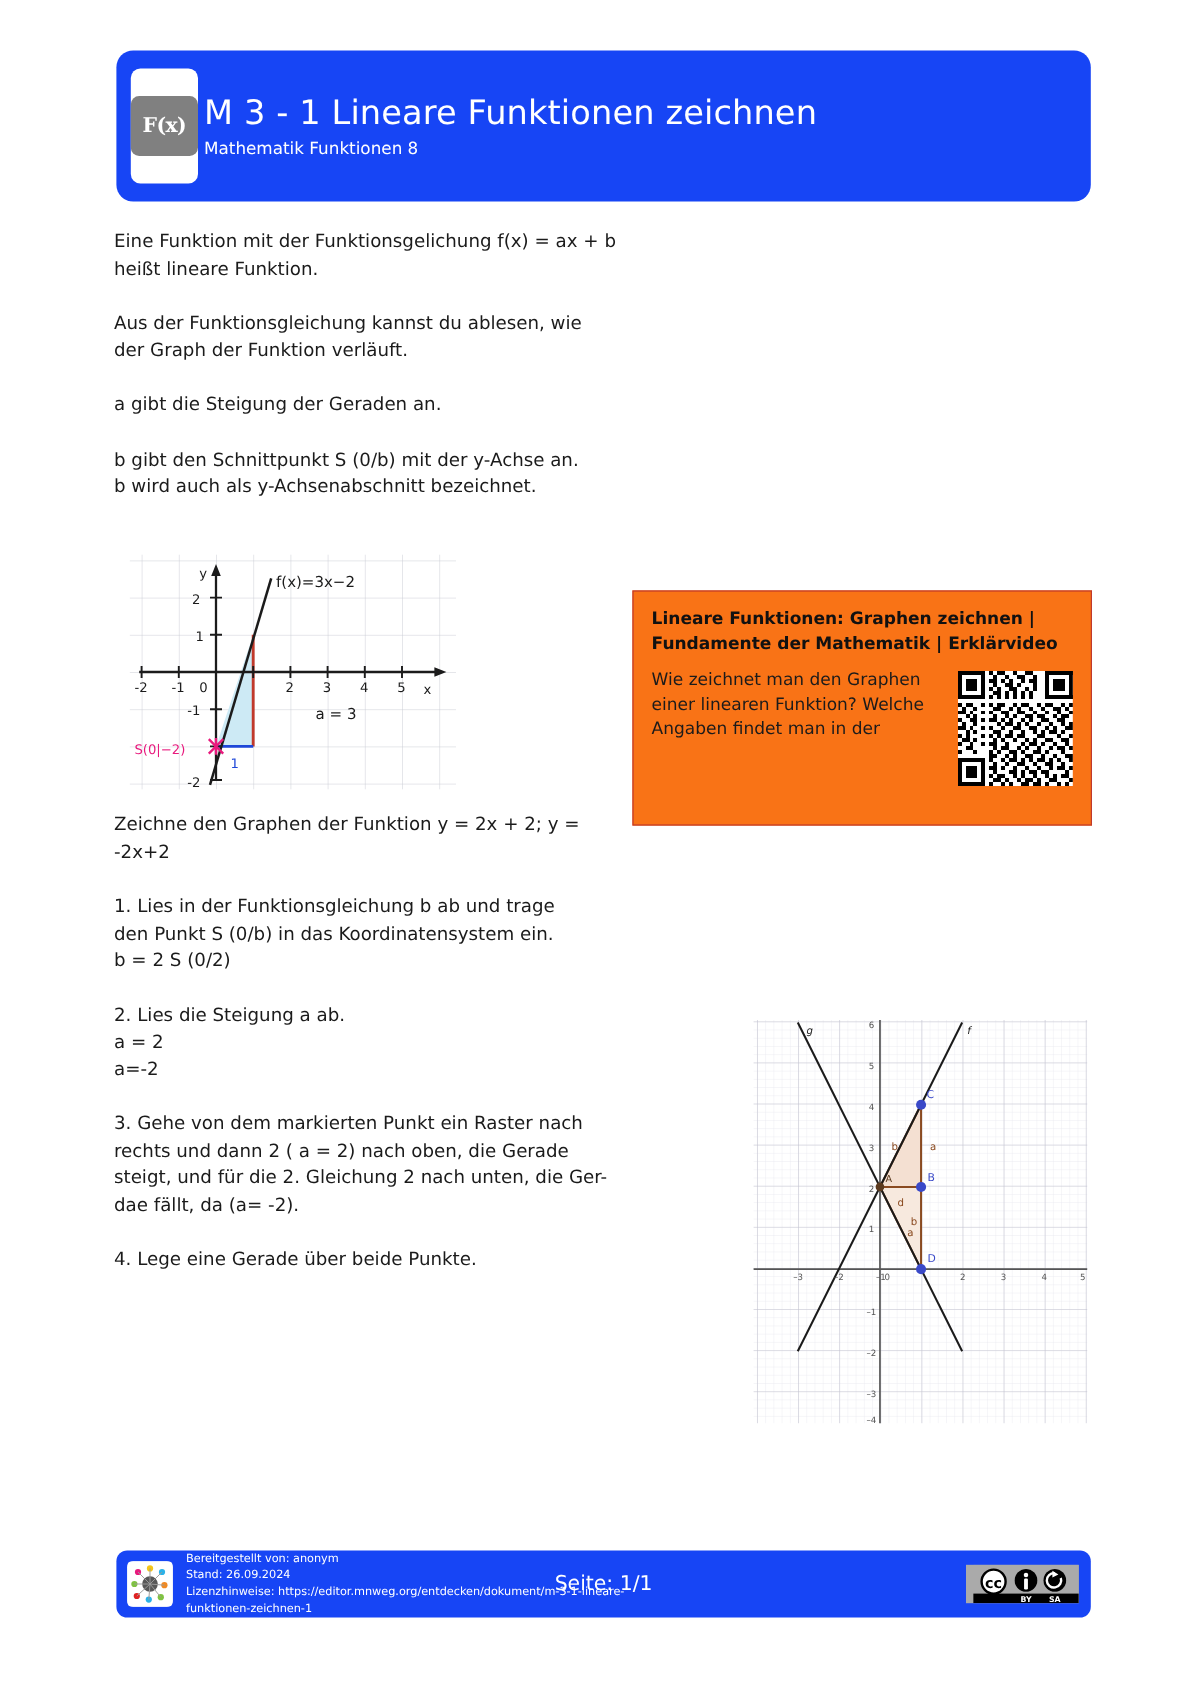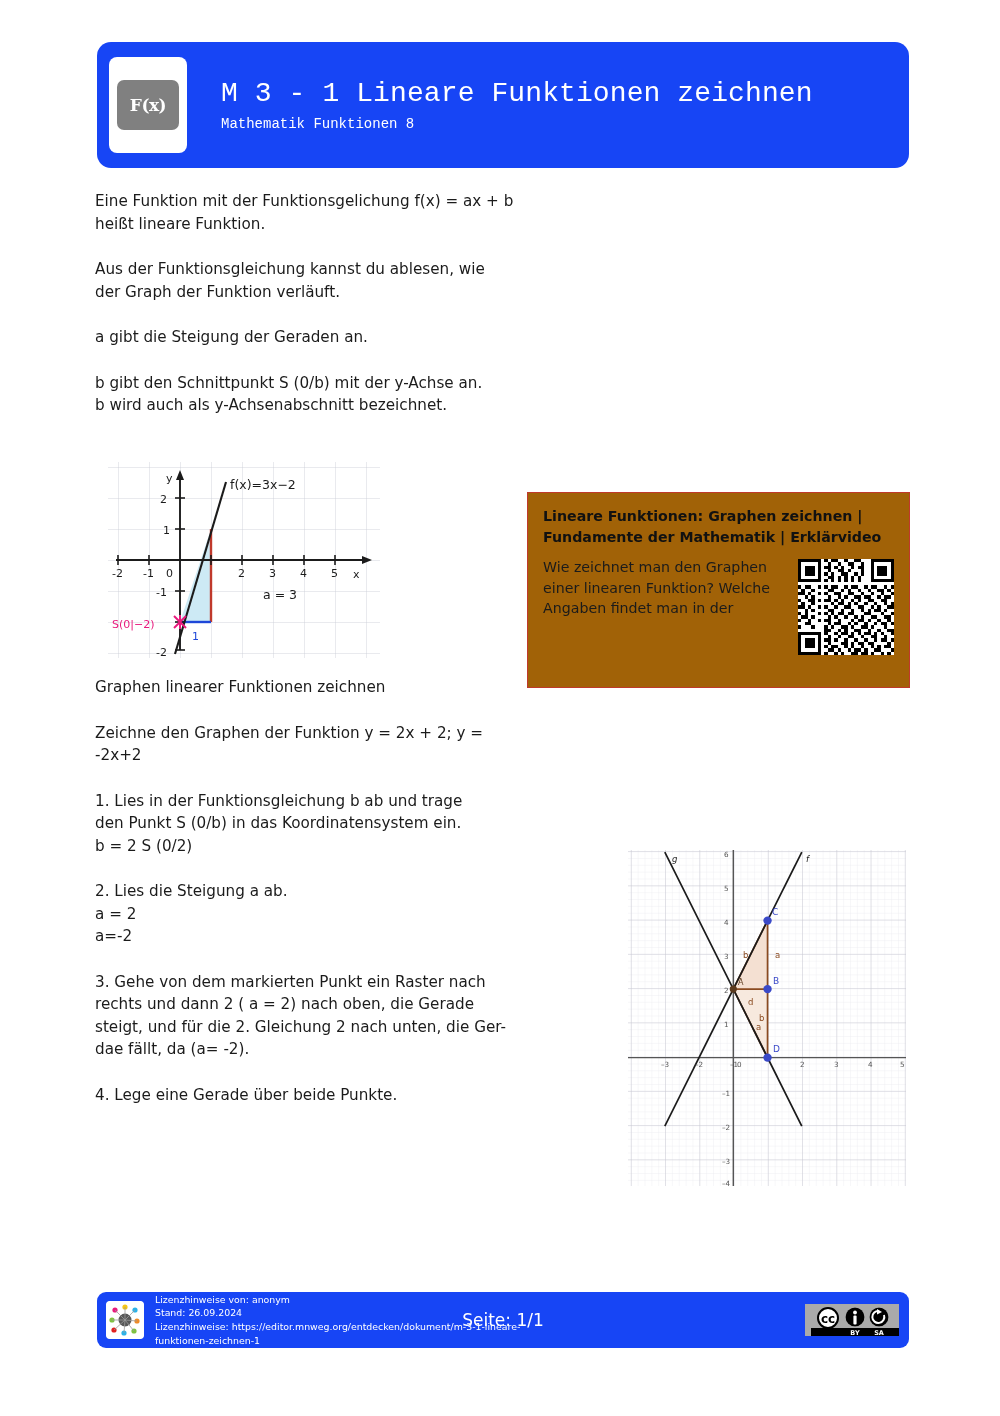--- a/index.html
+++ b/index.html
@@ -15,39 +15,39 @@
 
   
   .header {
     position:absolute; left:97px; top:42px;
     width:812px; height:126px;
     background:#1745F5;
     border-radius:14px;
     display:flex; align-items:center;
   }
   .header-logo-box {
-    width:78px; height:96px;
+    width:56px; height:96px;
     background:#ffffff;
     border-radius:8px;
     margin-left:12px;
     display:flex; align-items:center; justify-content:center;
     flex:0 0 auto;
   }
   .header-logo-inner {
     width:62px; height:50px;
     background:#808080;
     border-radius:7px;
     display:flex; align-items:center; justify-content:center;
     color:#ffffff;
     font-family:"DejaVu Serif", serif;
     font-weight:bold;
     font-size:17px;
     letter-spacing:-0.5px;
   }
-  .header-texts { margin-left:34px;font-family:Liberation Mono, monospace; }
+  .header-texts { margin-left:5px; }
   .header-title {
     color:#ffffff;
     font-size:28px;
     font-weight:400;
     line-height:1.15;
     letter-spacing:0.1px;
   }
   .header-sub {
     color:#ffffff;
     font-size:14px;
@@ -69,21 +69,21 @@
   .graph1 {
     position:absolute; left:108px; top:462px;
     width:272px; height:196px;
   }
 
   
   .infobox {
     position:absolute; left:527px; top:492px;
     width:383px; height:196px;
     border:1.6px solid #C0392B;
-    background:#a16207;
+    background:#f97316;
     padding:13px 15px 6px 15px;
   }
   .infobox-title {
     font-size:14.2px;
     font-weight:bold;
     line-height:1.45;
     color:#111;
     margin:0 0 10px 0;
   }
   .infobox-body-wrap { display:flex; }
@@ -487,21 +487,20 @@
         <rect x="19" y="28" width="2" height="1"></rect>
           <rect x="22" y="28" width="1" height="1"></rect>
         <rect x="25" y="28" width="1" height="1"></rect>
           <rect x="27" y="28" width="1" height="1"></rect>
       </g>
     </svg>
   </div>
 </div>
 
 <div class="lower">
-  <p class="step">Graphen linearer Funktionen zeichnen</p>
   <p class="step">Zeichne den Graphen der Funktion y = 2x + 2; y =
 -2x+2</p>
   <p class="step">  1. Lies in der Funktionsgleichung b ab und trage
       den Punkt S (0/b) in das Koordinatensystem ein.
 b = 2 S (0/2)</p>
   <p class="step">   2. Lies die Steigung a ab.
  a = 2
 a=-2</p>
   <p class="step">   3. Gehe von dem markierten Punkt ein Raster nach
 rechts und dann 2 ( a =  2) nach oben, die Gerade
@@ -609,21 +608,21 @@
         <line x1="19" y1="19" x2="29" y2="9"></line>
           <line x1="19" y1="19" x2="31" y2="20"></line>
         <line x1="19" y1="19" x2="28" y2="30"></line>
           <line x1="19" y1="19" x2="18" y2="32"></line>
         <line x1="19" y1="19" x2="8" y2="29"></line>
           <line x1="19" y1="19" x2="6" y2="19"></line>
       </g>
     </svg>
   </div>
   <div class="footer-meta">
-    <div>Lizenzhinweise von: anonym</div>
+    <div>Bereitgestellt von: anonym</div>
     <div>Stand: 26.09.2024</div>
     <div>Lizenzhinweise: https://editor.mnweg.org/entdecken/dokument/m-3-1-lineare-funktionen-zeichnen-1</div>
   </div>
   <div class="footer-page">Seite: 1/1</div>
   <div class="footer-cc">
     <svg width="88" height="32" viewBox="0 0 88 32">
       <rect width="88" height="32" fill="#aaaaaa"></rect>
       <rect x="0" y="24" width="88" height="8" fill="#000000"></rect>
       <g fill="#ffffff">
         <circle cx="17" cy="14" r="10"></circle>

